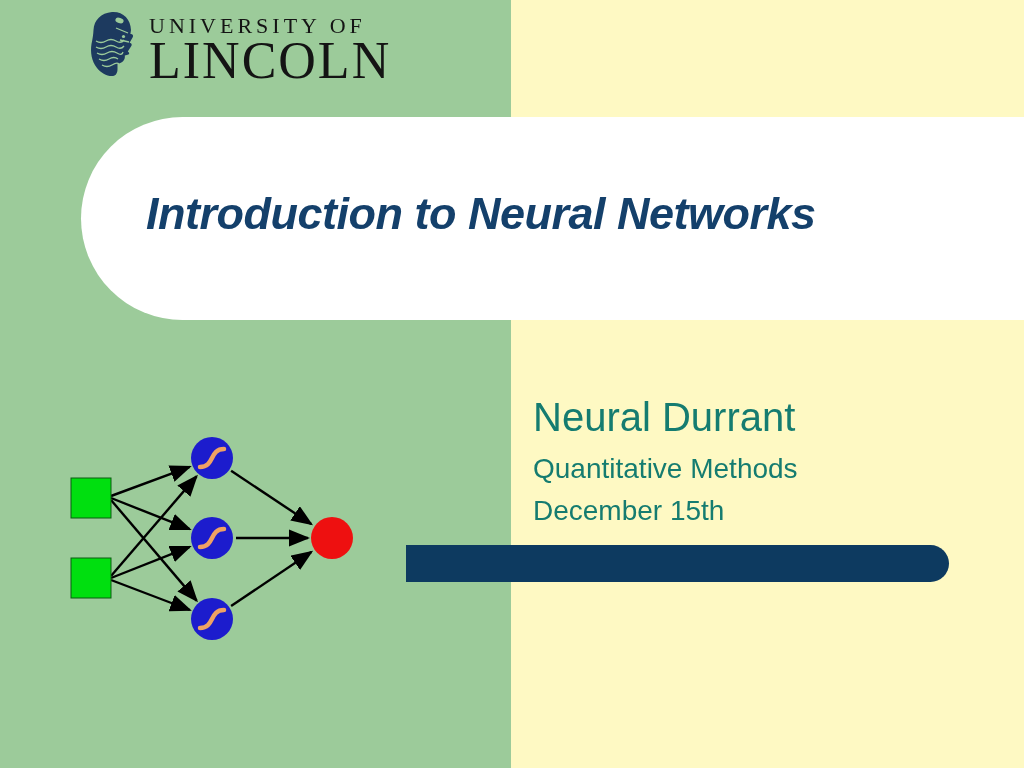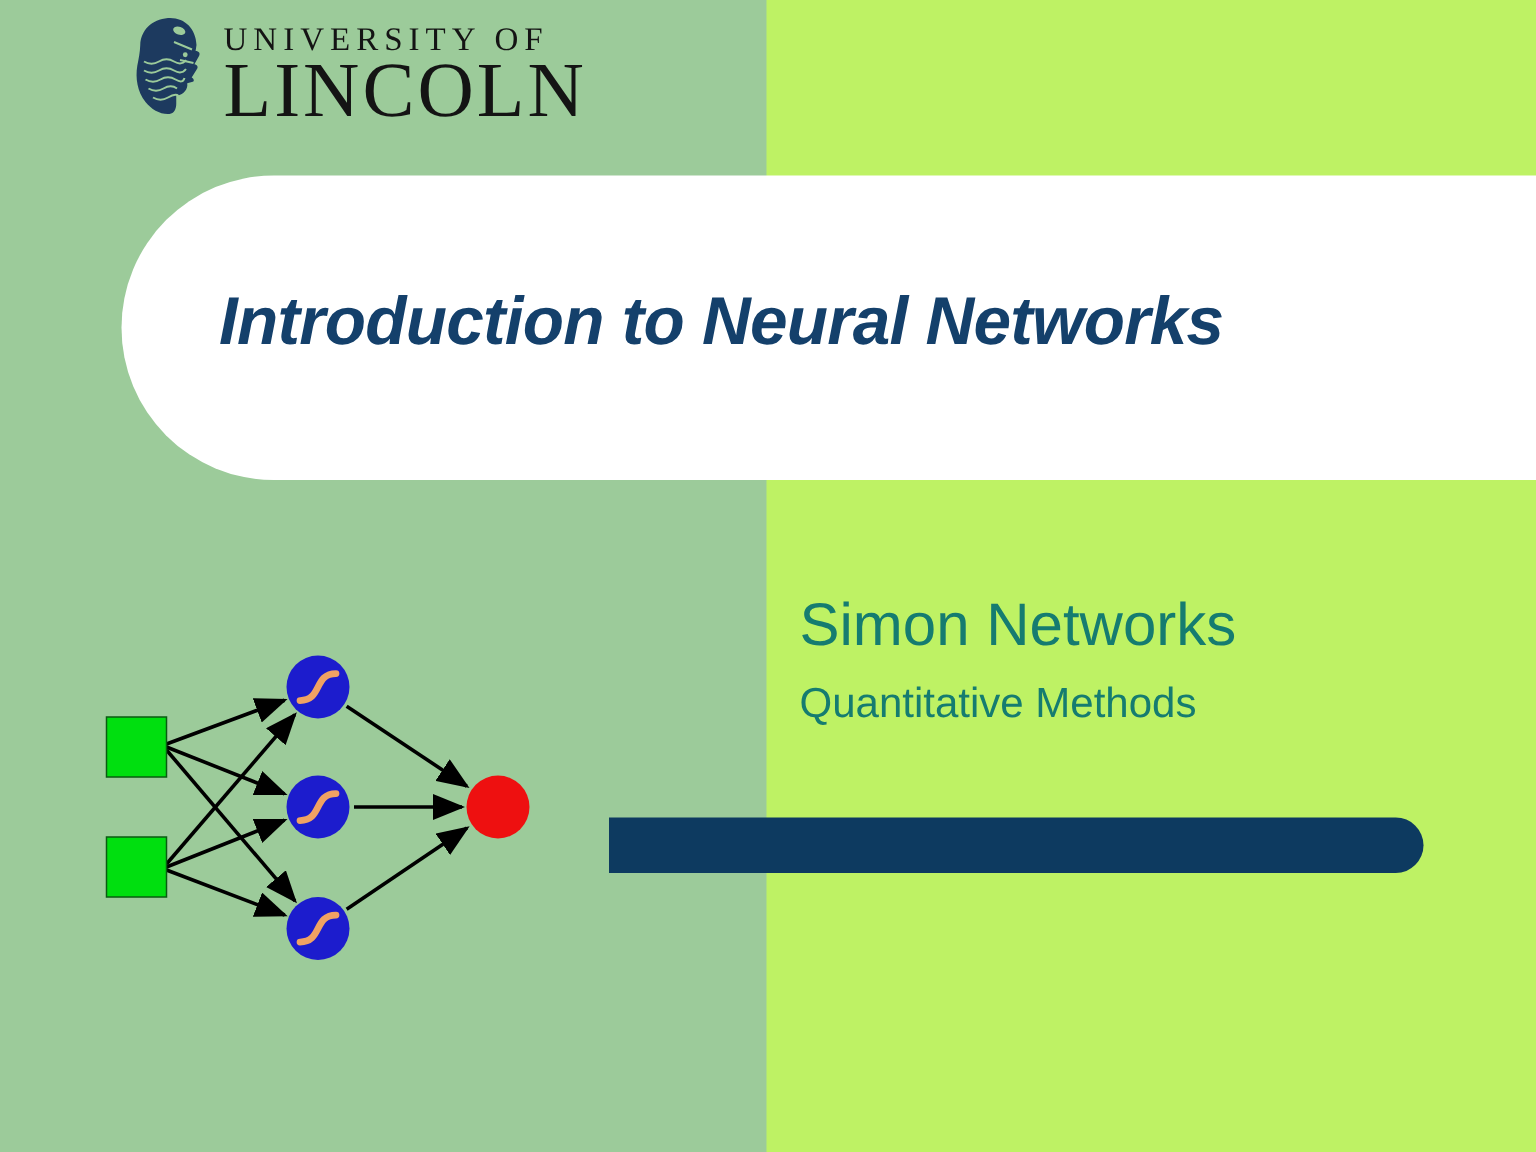--- a/index.html
+++ b/index.html
@@ -10,21 +10,21 @@
     --sigmoid-orange:#f0a263;
     --title-navy:#14406b;
     --accent-bar-navy:#0d3a60;
     --byline-teal:#157c70;
     --logo-navy:#1d3a5f;
     --logo-ink:#141414;
   }
   html,body{margin:0;padding:0;background:#fff;}
   .slide{
     position:relative;width:1024px;height:768px;overflow:hidden;
-    background:#bef264;font-family:"Liberation Sans",sans-serif;
+    background:#fef9c3;font-family:"Liberation Sans",sans-serif;
   }
   .green-panel{
     position:absolute;left:0;top:0;width:511px;height:768px;
     background:var(--background-green);
   }
   .title-band{
     position:absolute;left:81px;top:117px;width:943px;height:203px;
     background:#ffffff;border-radius:101.5px 0 0 101.5px;
   }
   .slide-title{
@@ -91,22 +91,23 @@
     </svg>
     <div class="logo-text">
       <span class="logo-top">UNIVERSITY OF</span>
       <span class="logo-name">LINCOLN</span>
     </div>
   </div>
 
   <div class="slide-title">Introduction to Neural Networks</div>
 
   <div class="byline">
-    <p class="author">Simon Networks</p>
+    <p class="author">Neural Durrant</p>
     <p class="course">Quantitative Methods</p>
+    <p class="date">December 15th</p>
   </div>
 
   <div class="accent-bar"></div>
 
   <div class="nn-diagram">
     <svg width="315" height="240" viewBox="55 425 315 240" xmlns="http://www.w3.org/2000/svg">
       <defs>
         <marker id="ah" viewBox="0 0 10 8" refX="9" refY="4" markerWidth="9" markerHeight="7.2" orient="auto">
           <path d="M0,0 L10,4 L0,8 Z" fill="#000"></path>
         </marker>

